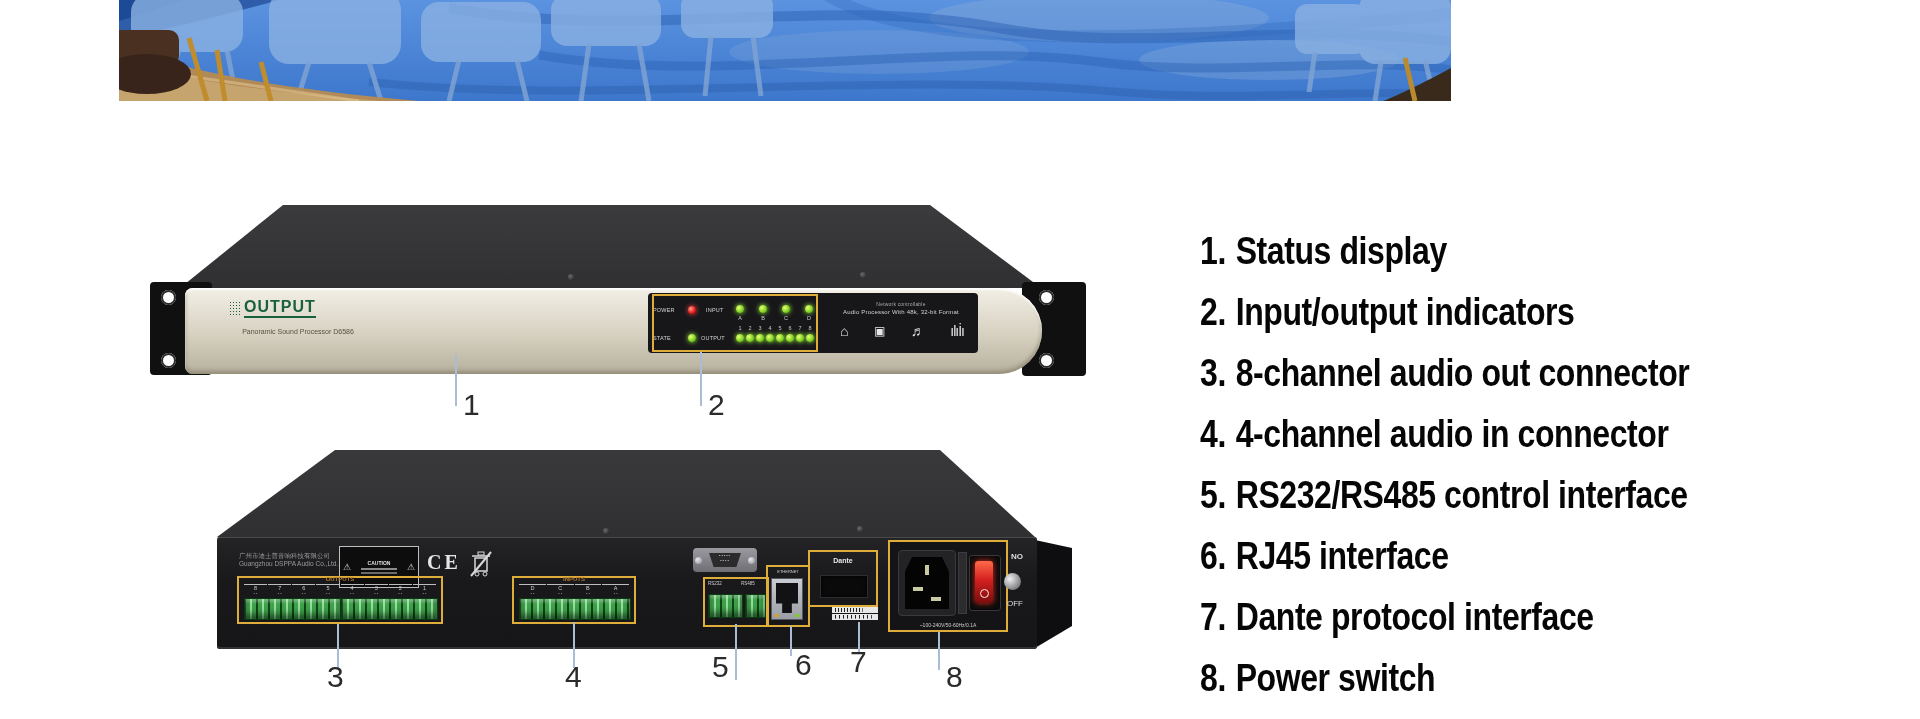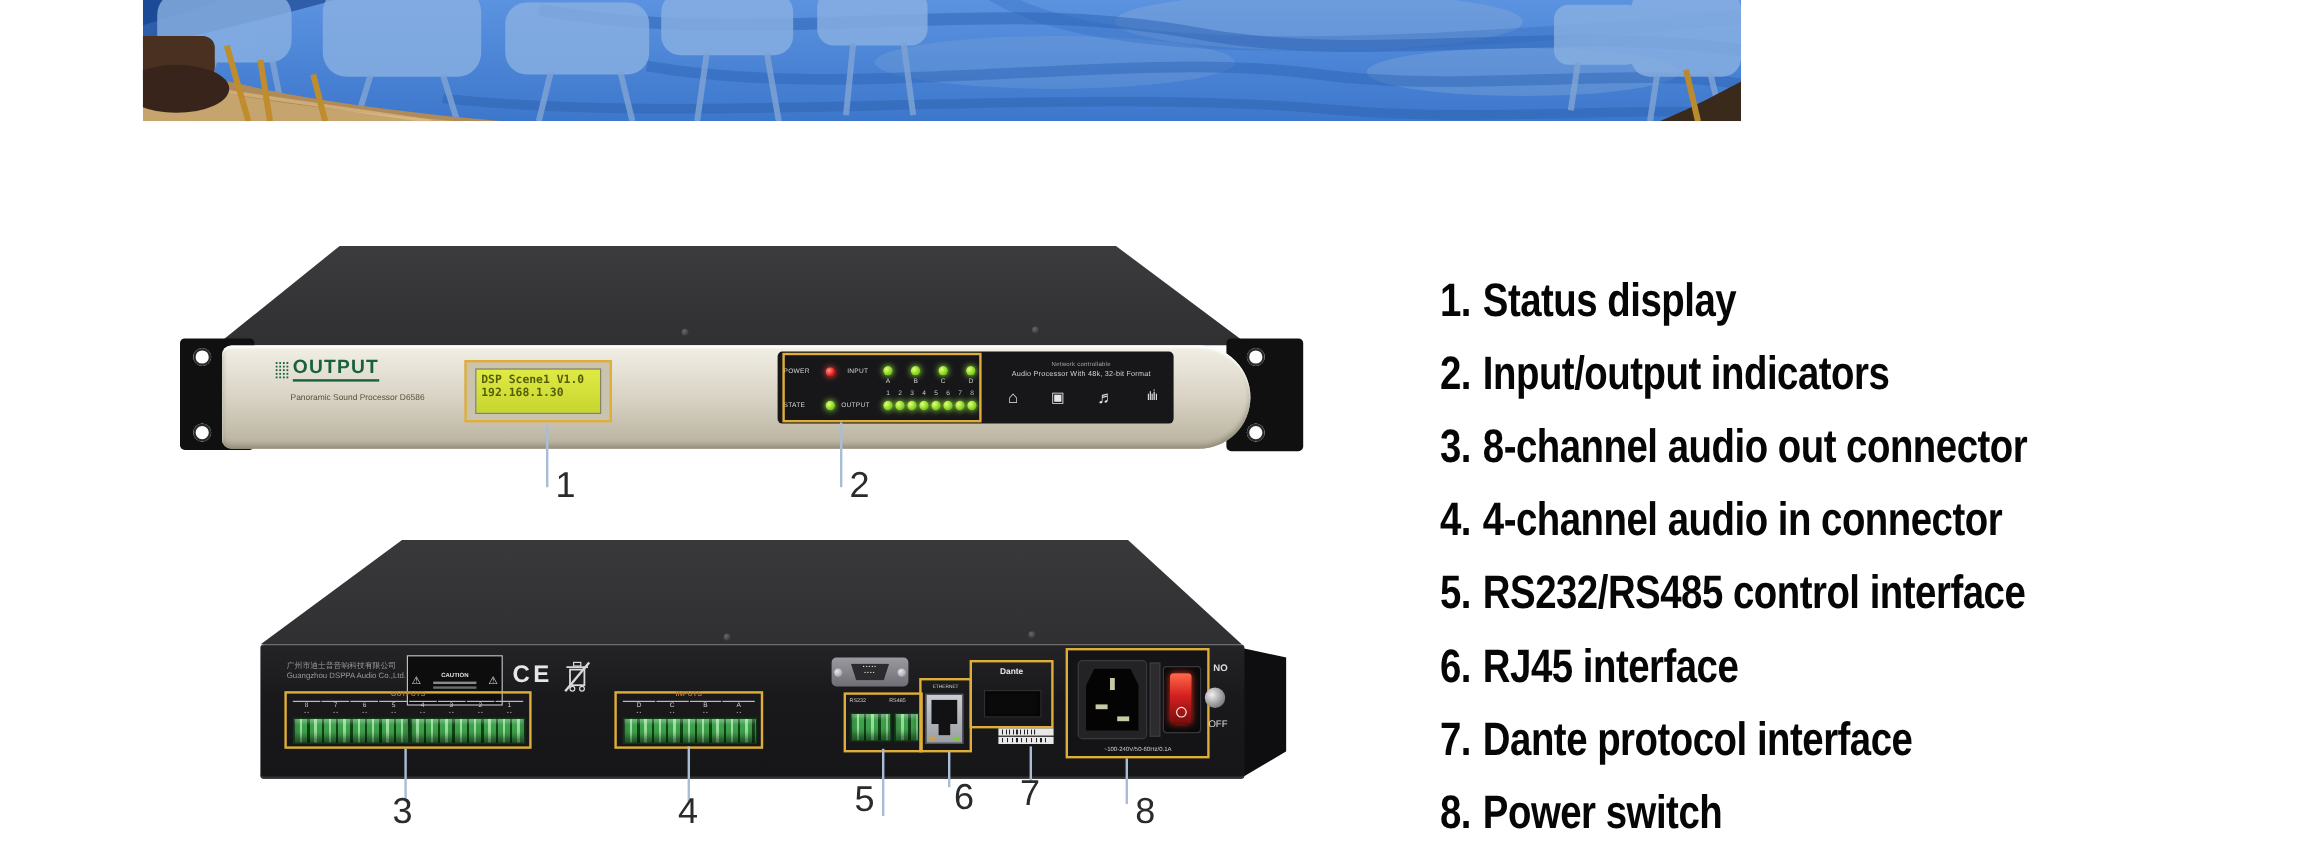--- a/index.html
+++ b/index.html
@@ -136,27 +136,20 @@
     </div>
 
     <div id="front-face" class="abs" style="left:37px;top:88px;width:857px;height:86px;">
 
       <div class="abs" style="left:44px;top:10px;display:flex;align-items:center;gap:3px;">
         <span style="width:12px;height:15px;background:radial-gradient(#19603e 1px,transparent 1px);background-size:3px 3px;"></span>
         <span style="font-size:16px;font-weight:800;color:#19603e;letter-spacing:1px;border-bottom:2px solid #19603e;">OUTPUT</span>
       </div>
       <div class="abs" style="left:28px;top:40px;width:170px;font-size:7px;color:#56513f;text-align:center;">Panoramic Sound Processor D6586</div>
 
-      <div class="abs hibox" style="left:202px;top:12px;width:119px;height:48px;background:#c9c3b0;">
-        <div class="abs" style="left:7px;top:5px;right:7px;bottom:5px;background:linear-gradient(#e0ea44,#c6d62e);border:1px solid #84845e;
-                    font-family:'DejaVu Sans Mono',monospace;font-size:9.5px;font-weight:bold;color:#555f0a;padding:3px 4px;line-height:11px;">
-          <div>DSP Scene1  V1.0</div>
-          <div>192.168.1.30</div>
-        </div>
-      </div>
 
       <div class="abs" style="left:463px;top:5px;width:330px;height:60px;background:#17171a;border-radius:4px;">
         <span class="tinytxt abs" style="left:5px;top:14px;font-size:5.5px;">POWER</span>
         <div class="led r" style="left:40px;top:13px;"></div>
         <span class="tinytxt abs" style="left:58px;top:14px;font-size:5.5px;">INPUT</span>
         <div class="led g" style="left:88px;top:12px;"></div>
         <div class="led g" style="left:111px;top:12px;"></div>
         <div class="led g" style="left:134px;top:12px;"></div>
         <div class="led g" style="left:157px;top:12px;"></div>
         <span class="chlab" style="left:87px;top:22px;">A</span>
@@ -183,21 +176,21 @@
         <div class="led g" style="left:138px;top:41px;"></div>
         <div class="led g" style="left:148px;top:41px;"></div>
         <div class="led g" style="left:158px;top:41px;"></div>
 
         <div class="abs tinytxt" style="left:180px;top:8px;width:146px;text-align:center;font-size:5px;color:#a8a8a8;">Network controllable</div>
         <div class="abs tinytxt" style="left:178px;top:16px;width:150px;text-align:center;font-size:6px;">Audio Processor With 48k, 32-bit Format</div>
         <div class="abs" style="left:192px;top:28px;width:124px;display:flex;justify-content:space-between;color:#e6e6e6;font-size:14px;line-height:20px;">
           <span>⌂</span>
           <span style="font-size:12px;">▣</span>
           <span>♬</span>
-          <span style="font-size:10px;letter-spacing:-1px;">ılıİı</span>
+          <span style="font-size:14px;letter-spacing:-1px;">ılıİı</span>
         </div>
       </div>
 
       <div class="abs hibox" style="left:467px;top:6px;width:162px;height:54px;"></div>
     </div>
   </div>
 
   <div class="abs" style="left:215px;top:440px;width:860px;height:215px;">
     <div id="rear-top" class="abs" style="left:0;top:0;width:860px;height:215px;"></div>
     <div class="screw" style="left:388px;top:88px;"></div>
@@ -217,21 +210,21 @@
            display:flex;align-items:center;justify-content:space-between;padding:0 3px;box-sizing:border-box;">
         <span style="color:#ddd;font-size:9px;">⚠</span>
         <span style="display:flex;flex-direction:column;align-items:center;gap:2px;">
           <span style="font-size:5px;font-weight:bold;color:#e0e0e0;">CAUTION</span>
           <span style="width:36px;height:2px;background:#8a8a8a;"></span>
           <span style="width:36px;height:2px;background:#6a6a6a;"></span>
         </span>
         <span style="color:#ddd;font-size:9px;">⚠</span>
       </div>
 
-      <div class="abs" style="left:210px;top:14px;font-size:20px;font-weight:bold;color:#e6e6e6;letter-spacing:3px;font-family:Liberation Sans, sans-serif;">CE</div>
+      <div class="abs" style="left:210px;top:14px;font-size:20px;font-weight:bold;color:#e6e6e6;letter-spacing:3px;font-family:Liberation Serif, serif;">CE</div>
       <svg class="abs" style="left:252px;top:13px;" width="24" height="28" viewBox="0 0 24 28">
         <rect x="6" y="8" width="12" height="13" fill="none" stroke="#d8d8d8" stroke-width="1.5"></rect>
         <line x1="3" y1="6" x2="21" y2="6" stroke="#d8d8d8" stroke-width="1.5"></line>
         <rect x="9" y="2" width="6" height="3" fill="none" stroke="#d8d8d8" stroke-width="1"></rect>
         <circle cx="8" cy="24" r="2" fill="none" stroke="#d8d8d8" stroke-width="1"></circle>
         <circle cx="16" cy="24" r="2" fill="none" stroke="#d8d8d8" stroke-width="1"></circle>
         <line x1="2" y1="26" x2="22" y2="2" stroke="#d8d8d8" stroke-width="2"></line>
       </svg>
 
       <div class="abs hibox" style="left:20px;top:39px;width:202px;height:44px;">

